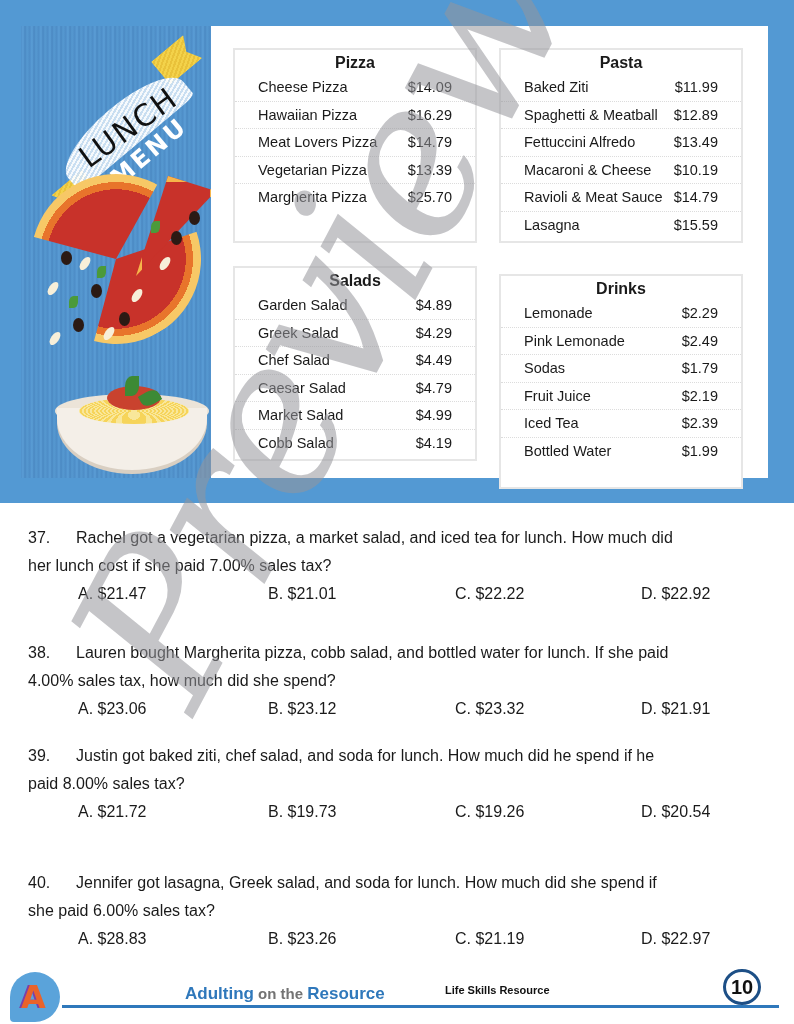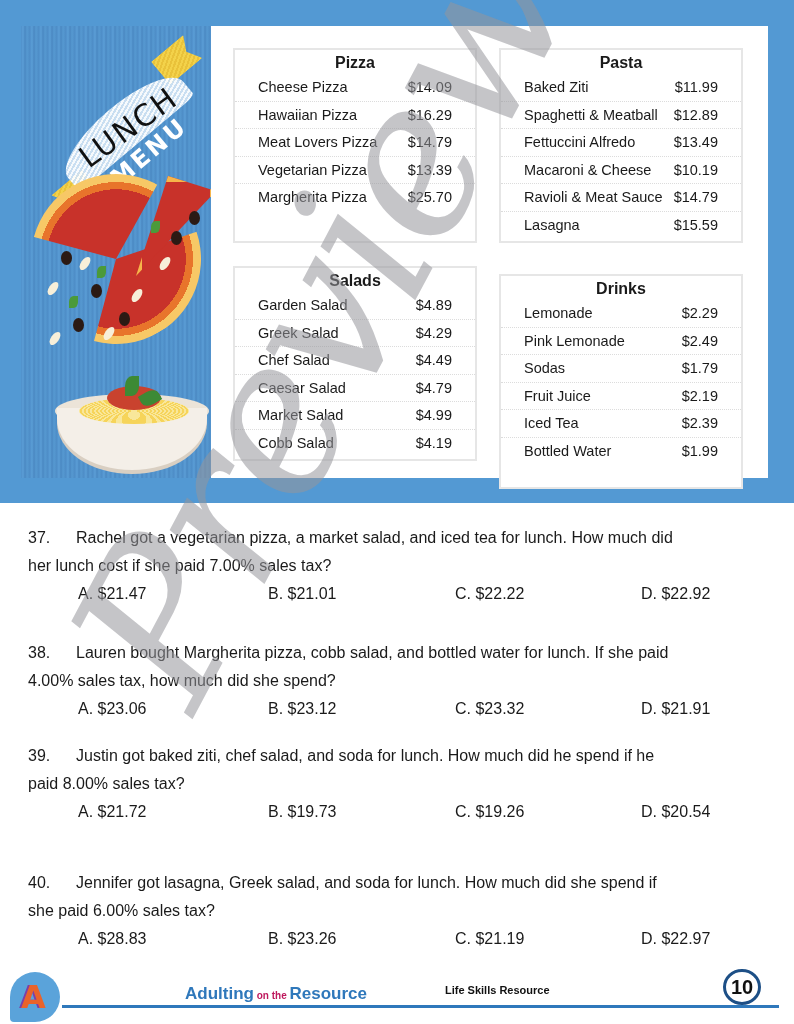--- a/index.html
+++ b/index.html
@@ -49,21 +49,21 @@
   .q-num { display: inline-block; width: 48px; }
   .choices { position: relative; height: 28px; line-height: 28px; }
   .choice { position: absolute; top: 0; }
 
   
   .footer-logo { position: absolute; left: 10px; top: 972px; width: 50px; height: 50px; background: #5aa3da; border-radius: 50% 50% 50% 8%; transform: rotate(0deg); }
   .footer-logo .a-glyph { position: absolute; left: 11px; top: 6px; font-size: 32px; font-weight: bold; color: #e9632a; font-family: "DejaVu Sans", sans-serif; text-shadow: -2px 0 #7b3fa8; }
   .footer-line { position: absolute; left: 62px; top: 1005px; width: 717px; height: 3px; background: #2f78bb; }
   .brand { position: absolute; left: 185px; top: 984px; font-size: 17px; font-weight: bold; white-space: nowrap; }
   .brand .b1, .brand .b3 { color: #2f78bb; }
-  .brand .b2 { color: #be185d; font-size: 10px; }
+  .brand .b2 { color: #737373; font-size: 15px; }
   .resource { position: absolute; left: 445px; top: 984px; font-size: 11px; font-weight: bold; color: #111; }
   .page-badge { position: absolute; left: 723px; top: 969px; width: 38px; height: 36px; border-radius: 50%; border: 3px solid #1d4f86; background: #fff; text-align: center; line-height: 30px; font-weight: bold; font-size: 20px; color: #111; }
 
   
   .watermark { position: absolute; left: 130px; top: 560px; font-family: "DejaVu Serif", serif; font-style: italic; font-size: 210px; color: rgba(150,150,155,0.55); transform: rotate(-62deg); transform-origin: left center; white-space: nowrap; pointer-events: none; letter-spacing: -6px; }
 </style>
 </head>
 <body>
 
 <div class="menu-band">

